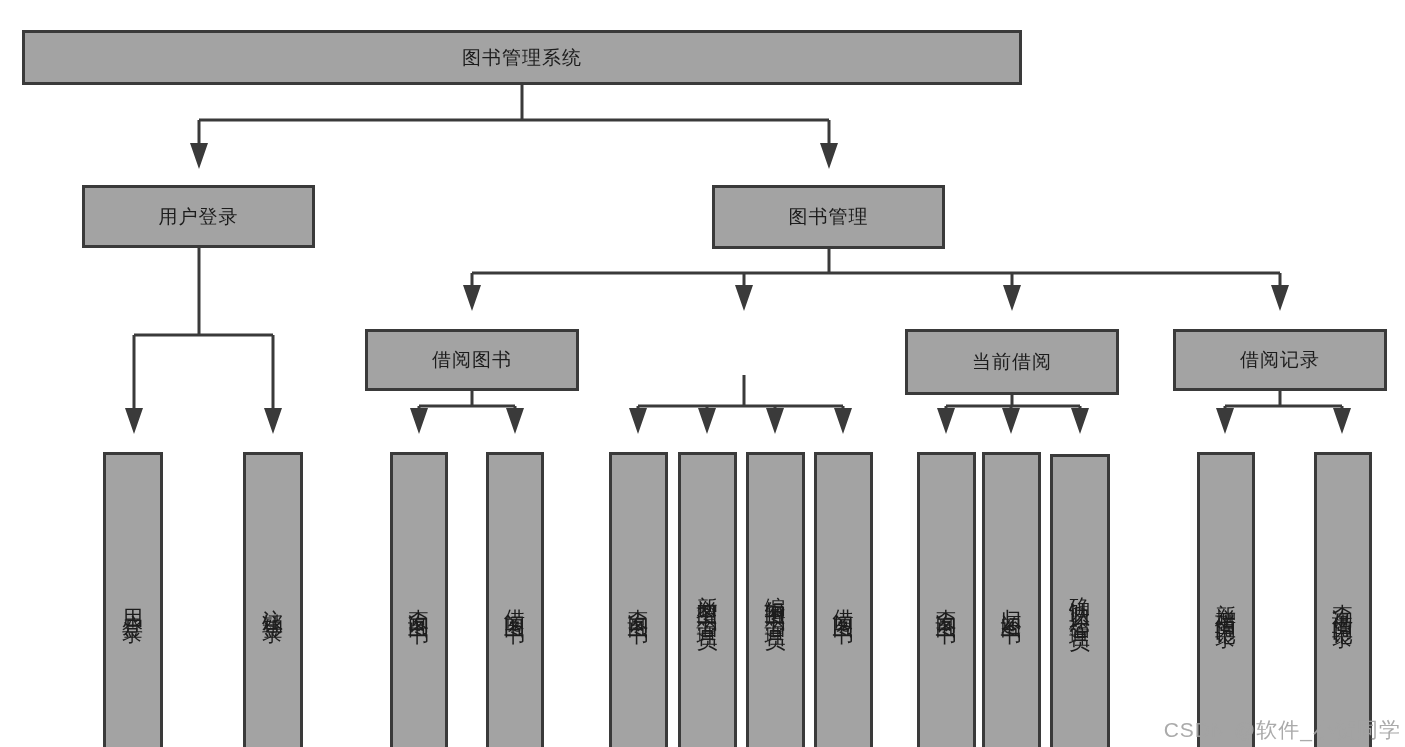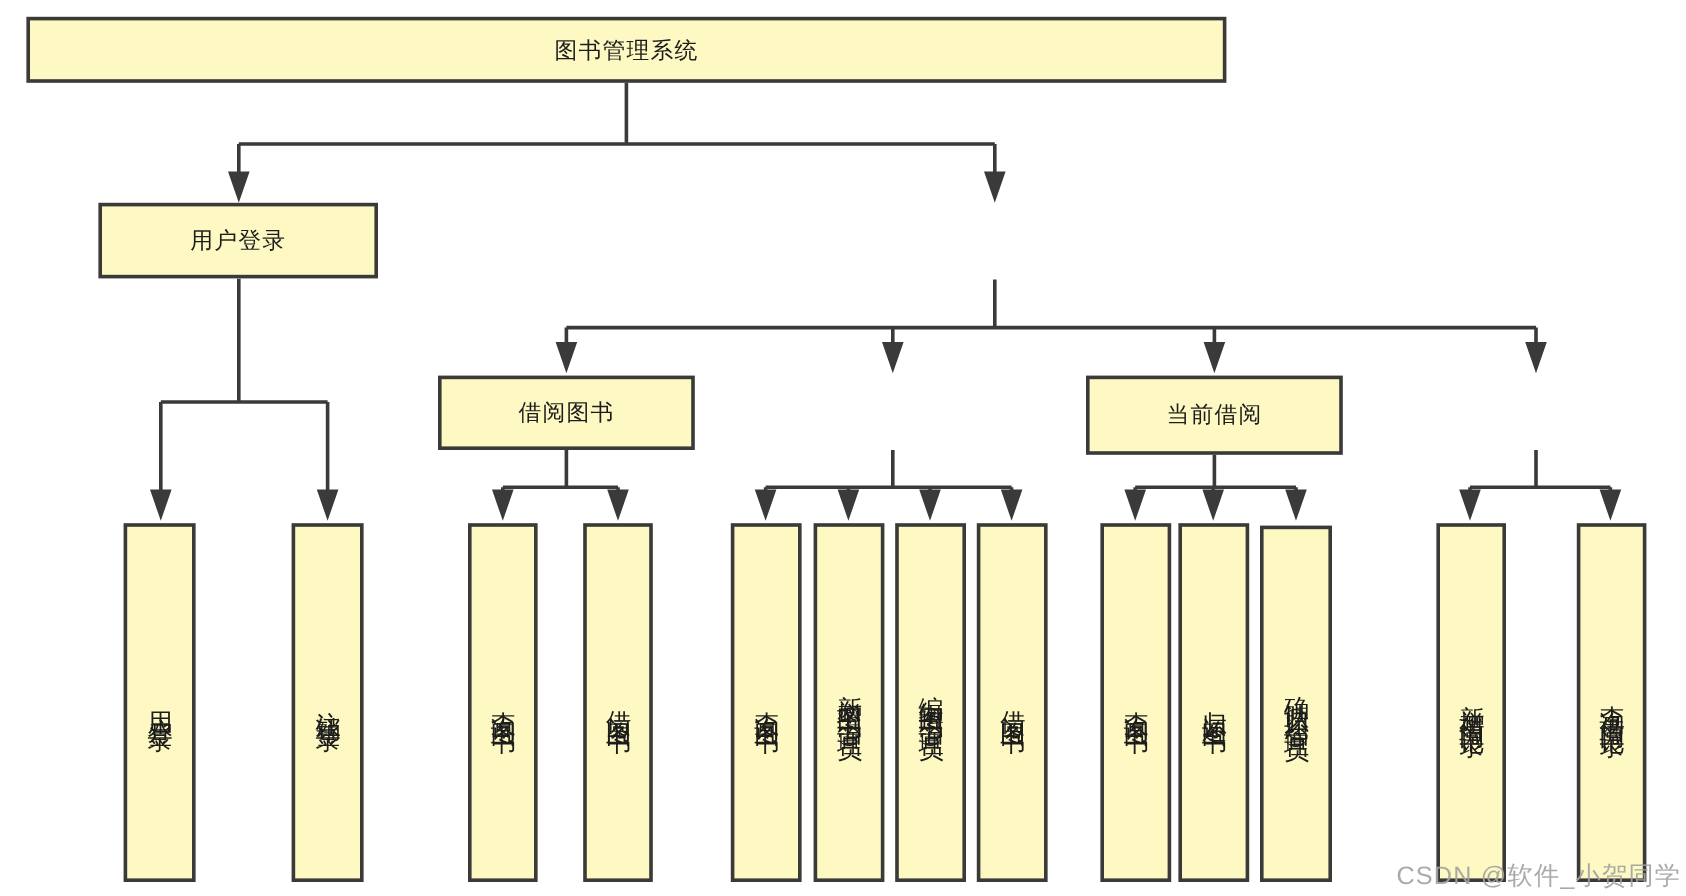--- a/index.html
+++ b/index.html
@@ -7,28 +7,29 @@
     position:relative;
     width:1405px;height:747px;
     background:#ffffff;
     font-family:"Liberation Sans","DejaVu Sans",sans-serif;
     overflow:hidden;
   }
   #connectors{position:absolute;left:0;top:0;z-index:1;}
   .box{
     position:absolute;
     box-sizing:border-box;
-    background:#fef9c3;
+    background:#a3a3a3;
     border:3px solid #3a3a3a;
     color:#1c1c1c;
     display:flex;
     align-items:center;
     justify-content:center;
     z-index:2;
     text-align:center;
+    margin-top:16px;
   }
   .box.h{font-size:19px;letter-spacing:1px;}
   .box.root{font-size:19px;}
   .box.v{
     writing-mode:vertical-rl;
     text-orientation:mixed;
     font-size:21px;
     letter-spacing:5px;
     line-height:1.0;
   }
@@ -59,23 +60,25 @@
              M125,408 L143,408 L134,434 Z M264,408 L282,408 L273,434 Z
              M410,408 L428,408 L419,434 Z M506,408 L524,408 L515,434 Z
              M629,408 L647,408 L638,434 Z M698,408 L716,408 L707,434 Z M766,408 L784,408 L775,434 Z M834,408 L852,408 L843,434 Z
              M937,408 L955,408 L946,434 Z M1002,408 L1020,408 L1011,434 Z M1071,408 L1089,408 L1080,434 Z
              M1216,408 L1234,408 L1225,434 Z M1333,408 L1351,408 L1342,434 Z"></path>
   </svg>
 
   <div class="box h root" style="left:22px;top:14px;width:1000px;height:55px">图书管理系统</div>
 
   <div class="box h" style="left:82px;top:169px;width:233px;height:63px">用户登录</div>
+  <div class="box h" style="left:712px;top:169px;width:233px;height:64px">图书管理</div>
 
   <div class="box h" style="left:365px;top:313px;width:214px;height:62px">借阅图书</div>
   <div class="box h" style="left:905px;top:313px;width:214px;height:66px">当前借阅</div>
+  <div class="box h" style="left:1173px;top:313px;width:214px;height:62px">借阅记录</div>
 
   <div class="box v" style="left:103px;top:436px;width:60px;height:299px">用户登录</div>
   <div class="box v" style="left:243px;top:436px;width:60px;height:299px">注销登录</div>
 
   <div class="box v" style="left:390px;top:436px;width:58px;height:299px">查询图书</div>
   <div class="box v" style="left:486px;top:436px;width:58px;height:299px">借阅图书</div>
 
   <div class="box v" style="left:609px;top:436px;width:59px;height:299px">查询图书</div>
   <div class="box v" style="left:678px;top:436px;width:59px;height:299px">新增图书（管理员）</div>
   <div class="box v" style="left:746px;top:436px;width:59px;height:299px">编辑图书（管理员）</div>

